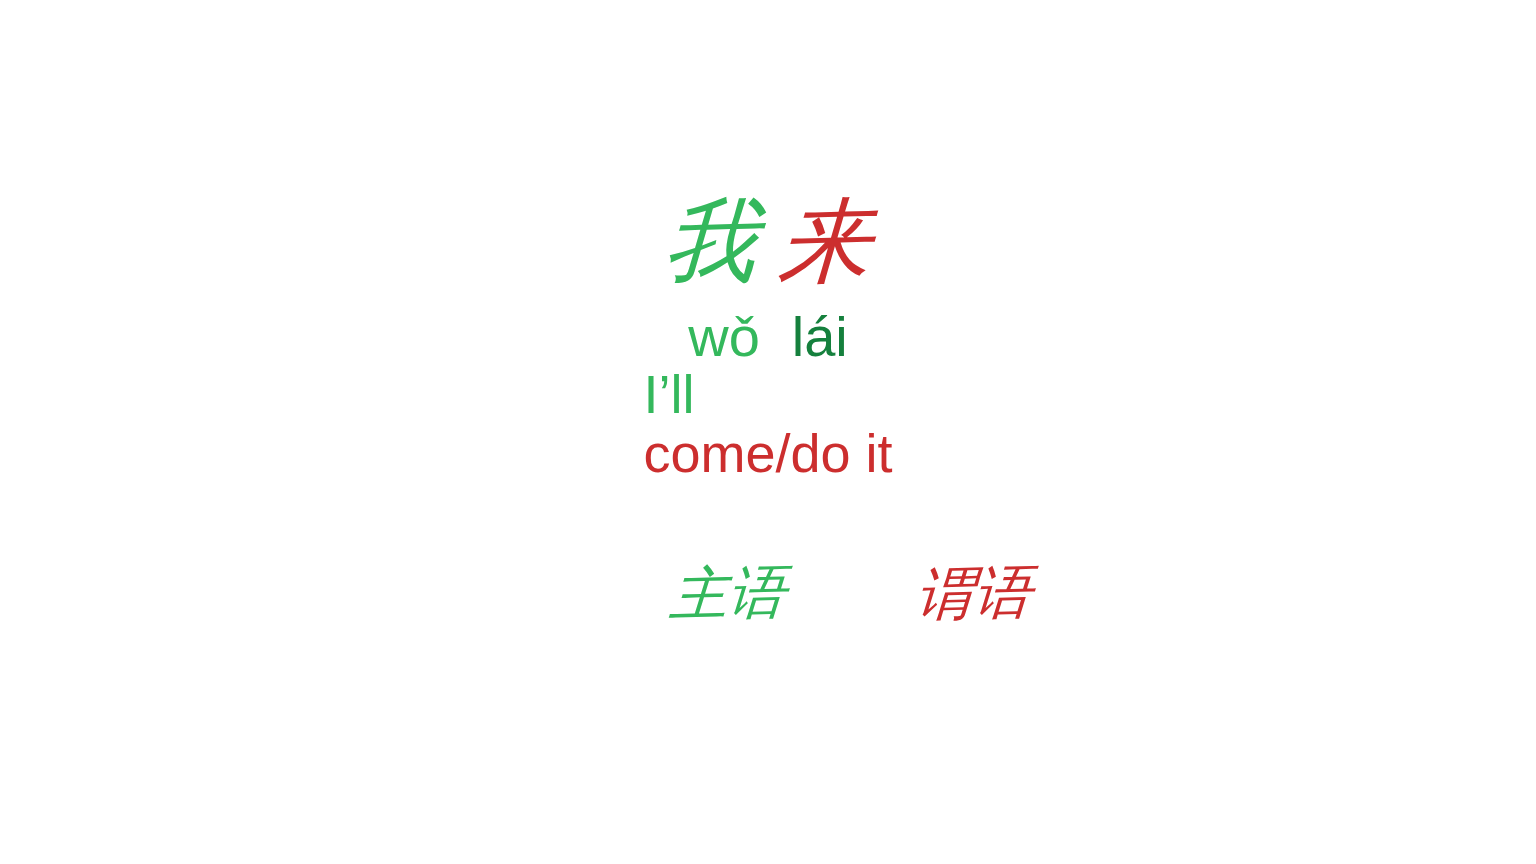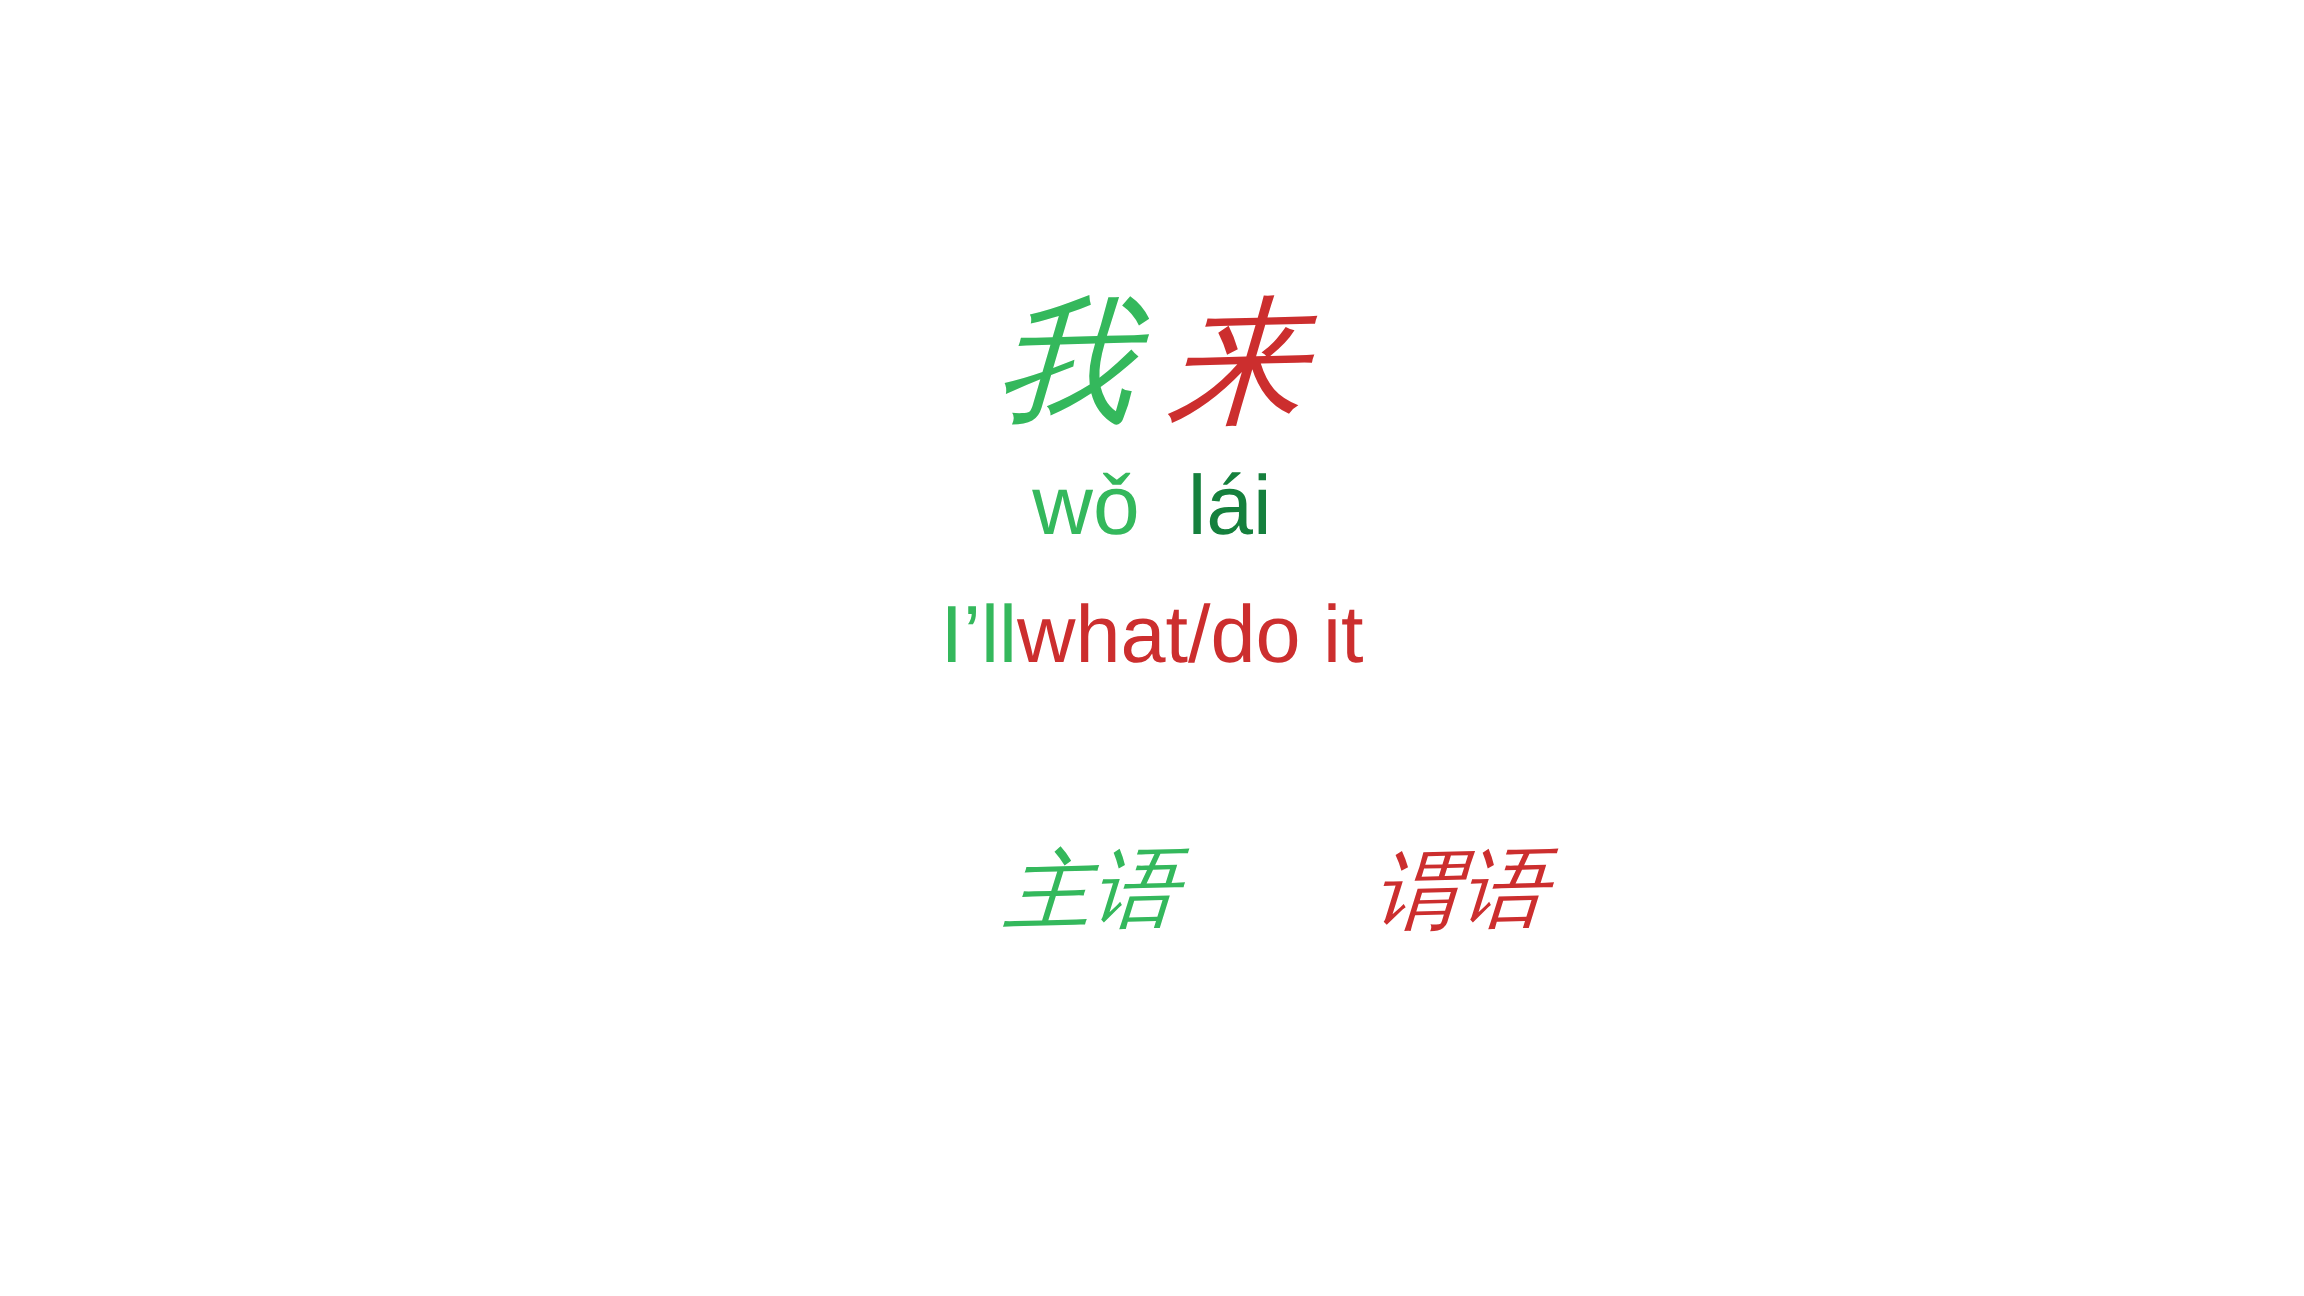--- a/index.html
+++ b/index.html
@@ -73,20 +73,21 @@
     height: 60px;
     display: flex;
     align-items: baseline;
     justify-content: center;
     gap: 0;
     font-family: "Liberation Sans", sans-serif;
     font-size: 54px;
     line-height: 1.1;
     font-weight: 400;
     white-space: pre;
+    flex-direction: column;
   }
 
   
   .grammar-block {
     margin-top: 48px;
     width: 1536px;
     display: flex;
     flex-direction: column;
     align-items: center;
   }
@@ -140,21 +141,21 @@
     <span class="glyph predicate" style="color: rgb(204, 46, 46);">来</span>
   </div>
 
   <div class="pinyin-line">
     <span class="subject" style="color: rgb(52, 184, 92);">wǒ</span>
     <span class="predicate" style="color: #15803d;">lái</span>
   </div>
 
   <div class="english-line">
     <span class="subject" style="color: rgb(52, 184, 92);">I’ll</span>
-    <span class="predicate" style="color: rgb(204, 46, 46);">what/do it</span>
+    <span class="predicate" style="color: rgb(204, 46, 46);">come/do it</span>
   </div>
 
   <div class="grammar-block">
 
     <div class="grammar-row grammar-row-cn">
       <div class="grammar-col col-subject">
         <span class="glyph subject" style="color: rgb(52, 184, 92);">主语</span>
       </div>
       <div class="grammar-col col-predicate">
         <span class="glyph predicate" style="color: rgb(204, 46, 46);">谓语</span>

